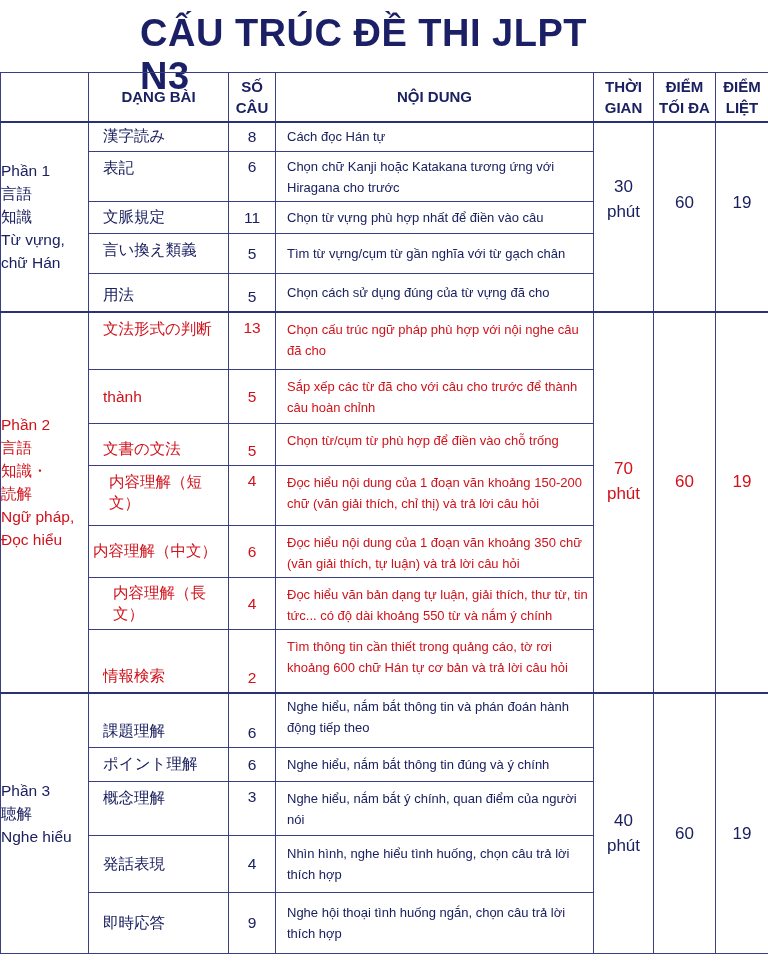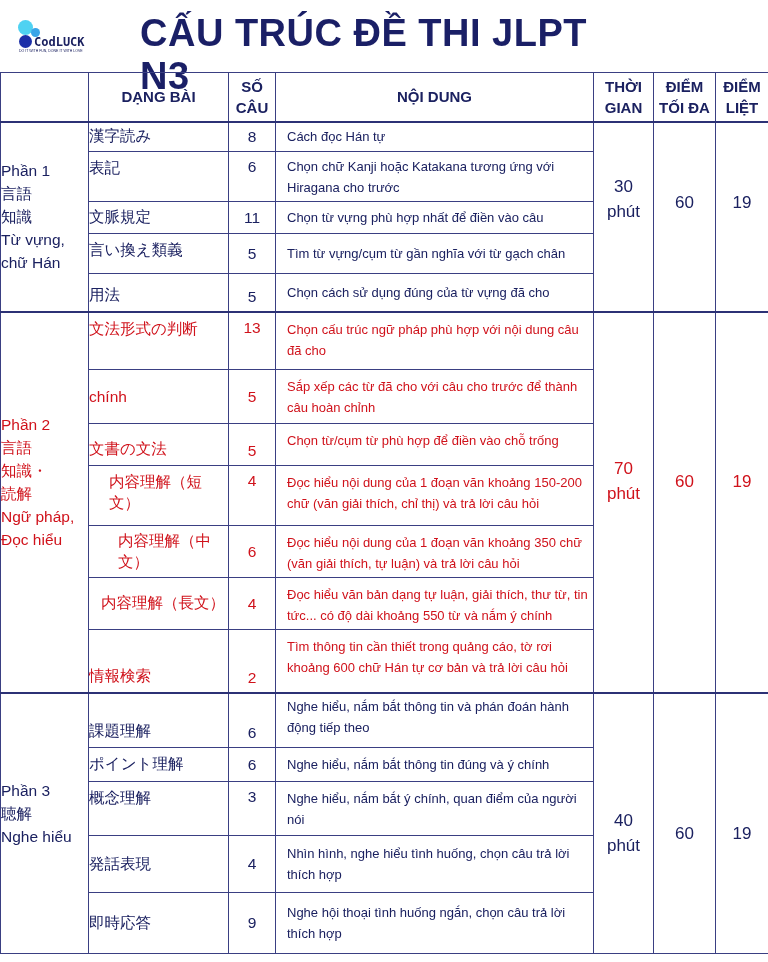--- a/index.html
+++ b/index.html
@@ -13,42 +13,35 @@
   .logo .brand { position: absolute; left: 18px; top: 17px; font-size: 12px; font-weight: bold; color: #1b2160; letter-spacing: 0px; font-family: "DejaVu Sans Mono", monospace; }
   .logo .tag { position: absolute; left: 3px; top: 31px; font-size: 3.5px; color: #1b2160; white-space: nowrap; }
   .title { position: absolute; left: 140px; top: 12px; width: 490px; text-align: left;
            font-size: 38px; font-weight: bold; color: #1a1f66; letter-spacing: 0.5px; }
 
   table { position: absolute; left: 0; top: 72px; border-collapse: collapse; table-layout: fixed; width: 768px; }
   td, th { border: 1.3px solid #3a3f82; padding: 0; font-size: 14px; }
   th { font-weight: bold; font-size: 15px; text-align: center; color: #1b2160; line-height: 21px; }
   .sec { text-align: left; font-size: 15.5px; line-height: 23px; }
   .sec .jp { font-weight: normal; }
-  .jp-cell { font-size: 15.5px; }
+  .jp-cell { padding-left: 14px; font-size: 15.5px; }
   .num { text-align: center; font-size: 15.5px; }
   .desc { padding-left: 11px; font-size: 13px; line-height: 21px; }
   .big { text-align: center; font-size: 17px; line-height: 25px; }
   .red, .red td { color: #d0121b; }
   .navy { color: #1b2160; }
   .thick-top td, .thick-top th { border-top: 2.5px solid #2c3175; }
   .va-top { vertical-align: top; padding-top: 6px; }
   .va-bot { vertical-align: bottom; padding-bottom: 5px; }
   .va-mid { vertical-align: middle; }
 </style>
 </head>
 <body>
 
 <div class="header">
-  <div class="logo">
-    <div class="c1"></div>
-    <div class="c2"></div>
-    <div class="c3"></div>
-    <div class="brand">CodLUCK</div>
-    <div class="tag">DO IT WITH FUN, DONE IT WITH LOVE</div>
-  </div>
   <div class="title">CẤU TRÚC ĐỀ THI JLPT N3</div>
 </div>
 
 <table>
   <colgroup>
     <col style="width:88px">
       <col style="width:140px">
       <col style="width:47px">
       <col style="width:318px">
     <col style="width:60px">
@@ -108,47 +101,47 @@
       <td class="sec va-mid red" rowspan="7" style="padding-bottom:40px">
         <span>Phần 2</span><br>
         <span class="jp">言語</span><br>
         <span class="jp">知識・</span><br>
         <span class="jp">読解</span><br>
         <span>Ngữ pháp,</span><br>
         <span>Đọc hiểu</span>
       </td>
       <td class="jp-cell va-top">文法形式の判断</td>
       <td class="num va-top">13</td>
-      <td class="desc va-top">Chọn cấu trúc ngữ pháp phù hợp với nội dung câu đã cho</td>
+      <td class="desc va-top">Chọn cấu trúc ngữ pháp phù hợp với nội nghe câu đã cho</td>
       <td class="big va-mid red" rowspan="7" style="padding-bottom:42px"><span>70</span><br><span>phút</span></td>
       <td class="big va-mid red" rowspan="7" style="padding-bottom:42px">60</td>
       <td class="big va-mid red" rowspan="7" style="padding-bottom:42px">19</td>
     </tr>
     <tr class="red" style="height:54px">
-      <td class="jp-cell">chính</td>
+      <td class="jp-cell">thành</td>
       <td class="num">5</td>
       <td class="desc va-top">Sắp xếp các từ đã cho với câu cho trước để thành câu hoàn chỉnh</td>
     </tr>
     <tr class="red" style="height:42px">
       <td class="jp-cell va-bot">文書の文法</td>
       <td class="num va-bot">5</td>
       <td class="desc va-top">Chọn từ/cụm từ phù hợp để điền vào chỗ trống</td>
     </tr>
     <tr class="red" style="height:60px">
       <td class="jp-cell va-top" style="padding-left:20px">内容理解（短文）</td>
       <td class="num va-top">4</td>
       <td class="desc va-top">Đọc hiểu nội dung của 1 đoạn văn khoảng 150-200 chữ (văn giải thích, chỉ thị) và trả lời câu hỏi</td>
     </tr>
     <tr class="red" style="height:52px">
-      <td class="jp-cell" style="padding-left:29px">内容理解（中文）</td>
+      <td class="jp-cell" style="padding-left:4px">内容理解（中文）</td>
       <td class="num">6</td>
       <td class="desc va-top">Đọc hiểu nội dung của 1 đoạn văn khoảng 350 chữ (văn giải thích, tự luận) và trả lời câu hỏi</td>
     </tr>
     <tr class="red" style="height:52px">
-      <td class="jp-cell" style="padding-left:12px">内容理解（長文）</td>
+      <td class="jp-cell" style="padding-left:24px">内容理解（長文）</td>
       <td class="num">4</td>
       <td class="desc va-top">Đọc hiểu văn bản dạng tự luận, giải thích, thư từ, tin tức... có độ dài khoảng 550 từ và nắm ý chính</td>
     </tr>
     <tr class="red" style="height:63px">
       <td class="jp-cell va-bot">情報検索</td>
       <td class="num va-bot">2</td>
       <td class="desc va-top">Tìm thông tin cần thiết trong quảng cáo, tờ rơi khoảng 600 chữ Hán tự cơ bản và trả lời câu hỏi</td>
     </tr>
 
     <tr class="thick-top navy" style="height:55px">

